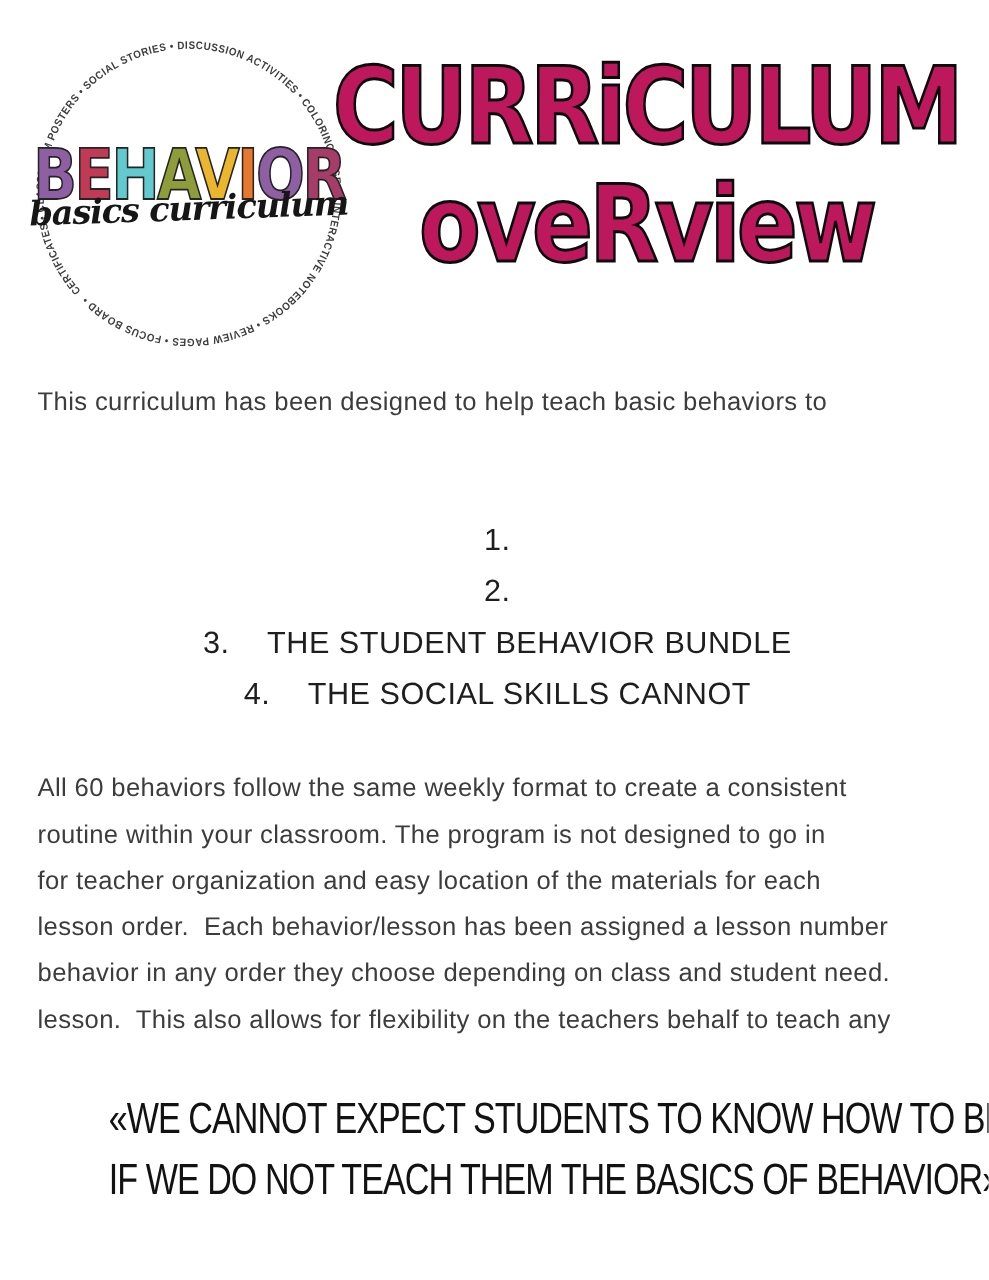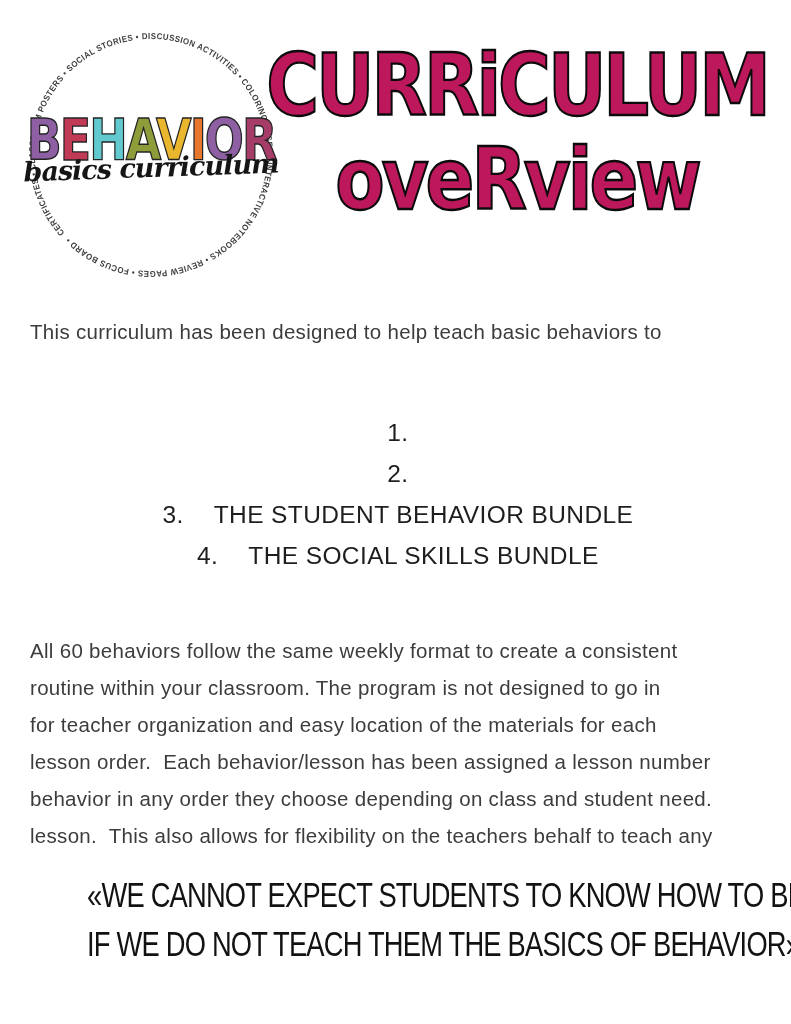--- a/index.html
+++ b/index.html
@@ -75,23 +75,23 @@
     white-space: pre;
   }
 
   
   .para { position: absolute; left: 30px; width: 745px; color: #3c3c3c; }
   .para .line {
     font-size: 20.5px;
     letter-spacing: 0.3px;
     white-space: pre;
   }
-  .intro { top: 311px; }
+  .intro { top: 301px; }
   .intro .line { line-height: 42px; }
-  .body-text { top: 612px; margin-top: 20px; }
+  .body-text { top: 612px; }
   .body-text .line { line-height: 37px; }
 
   
   .bundles {
     position: absolute;
     left: 0; top: 412px;
     width: 791px;
     text-align: center;
   }
   .bundle-row {
@@ -152,21 +152,21 @@
   </div>
 
   <div class="para intro">
     <div class="line">This curriculum has been designed to help teach basic behaviors to</div>
   </div>
 
   <div class="bundles">
       <div class="bundle-row"><span class="bundle-number">1.</span></div>
       <div class="bundle-row"><span class="bundle-number">2.</span></div>
       <div class="bundle-row"><span class="bundle-number">3.</span><span>THE STUDENT BEHAVIOR BUNDLE</span></div>
-      <div class="bundle-row"><span class="bundle-number">4.</span><span>THE SOCIAL SKILLS BUNDLE</span></div>
+      <div class="bundle-row"><span class="bundle-number">4.</span><span>THE SOCIAL SKILLS CANNOT</span></div>
     </div>
 
   <div class="para body-text">
     <div class="line">All 60 behaviors follow the same weekly format to create a consistent</div>
     <div class="line">routine within your classroom. The program is not designed to go in</div>
     <div class="line">for teacher organization and easy location of the materials for each</div>
     <div class="line">lesson order.  Each behavior/lesson has been assigned a lesson number</div>
     <div class="line">behavior in any order they choose depending on class and student need.</div>
     <div class="line">lesson.  This also allows for flexibility on the teachers behalf to teach any</div>
   </div>

